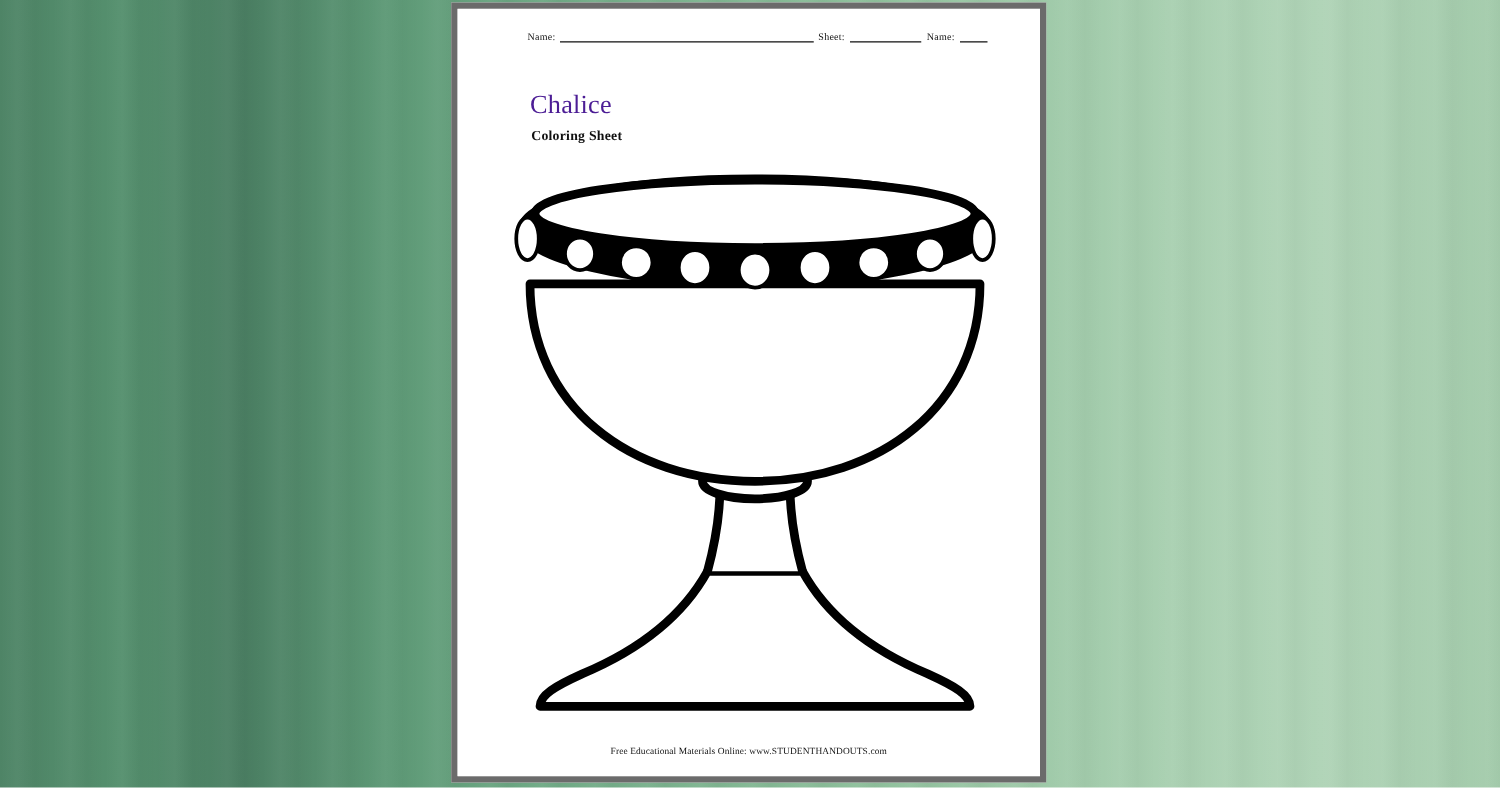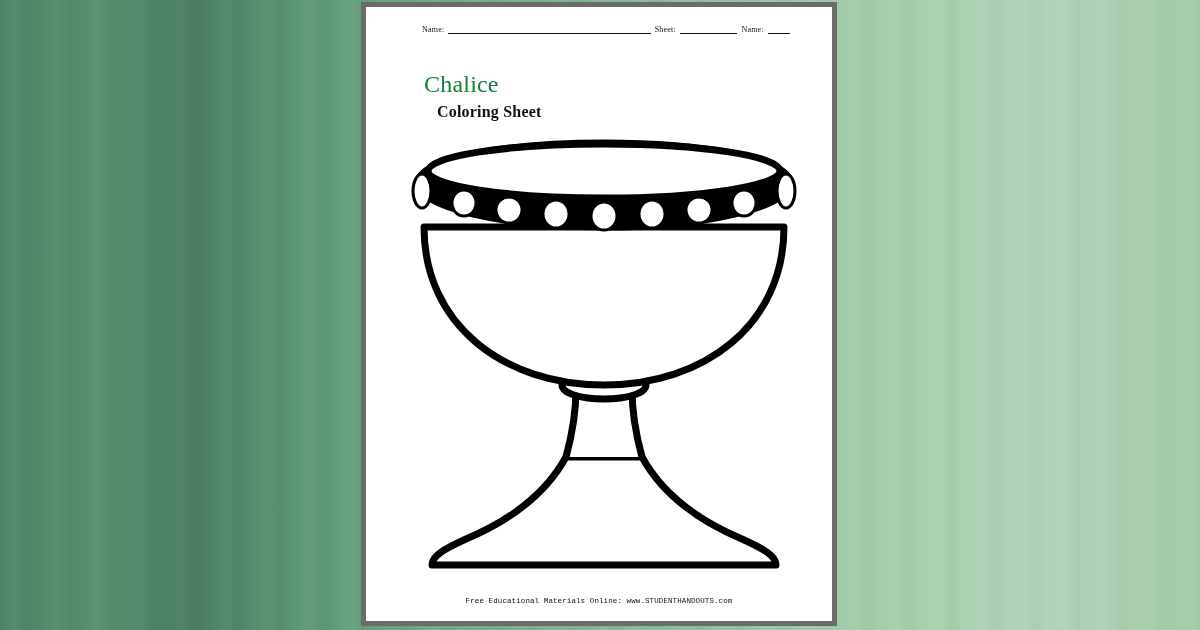--- a/index.html
+++ b/index.html
@@ -87,54 +87,53 @@
   .rule.name  { width: 218px; }
   .rule.date  { width: 62px; }
   .rule.class { width: 24px; }
 
   
   .title {
     position: absolute;
     top: 64px;
     left: 58px;
     font-family: "Liberation Serif", serif;
-    font-size: 24px;
-    color: #15803d;
+    font-size: 21px;
+    color: #4c1d95;
     letter-spacing: 0.2px;
   }
   .subtitle {
     position: absolute;
     top: 96px;
     left: 59px;
     font-family: "Liberation Serif", serif;
     font-weight: bold;
-    font-size: 16px;
+    font-size: 11px;
     color: #111;
     letter-spacing: 0.2px;
-    margin-left: 12px;
   }
 
   
   .artwork {
     position: absolute;
     left: 38px;
     top: 128px;
     width: 400px;
     height: 440px;
   }
   .artwork svg { display: block; width: 100%; height: 100%; }
 
   
   .footer {
     position: absolute;
     bottom: 16px;
     left: 0;
     right: 0;
     text-align: center;
-    font-family: Liberation Mono, monospace;
+    font-family: Liberation Serif, serif;
     font-size: 7.5px;
     color: #111;
     letter-spacing: 0.1px;
     margin-top: 36px;
   }
 </style>
 </head>
 <body>
 
 <div id="stage">

